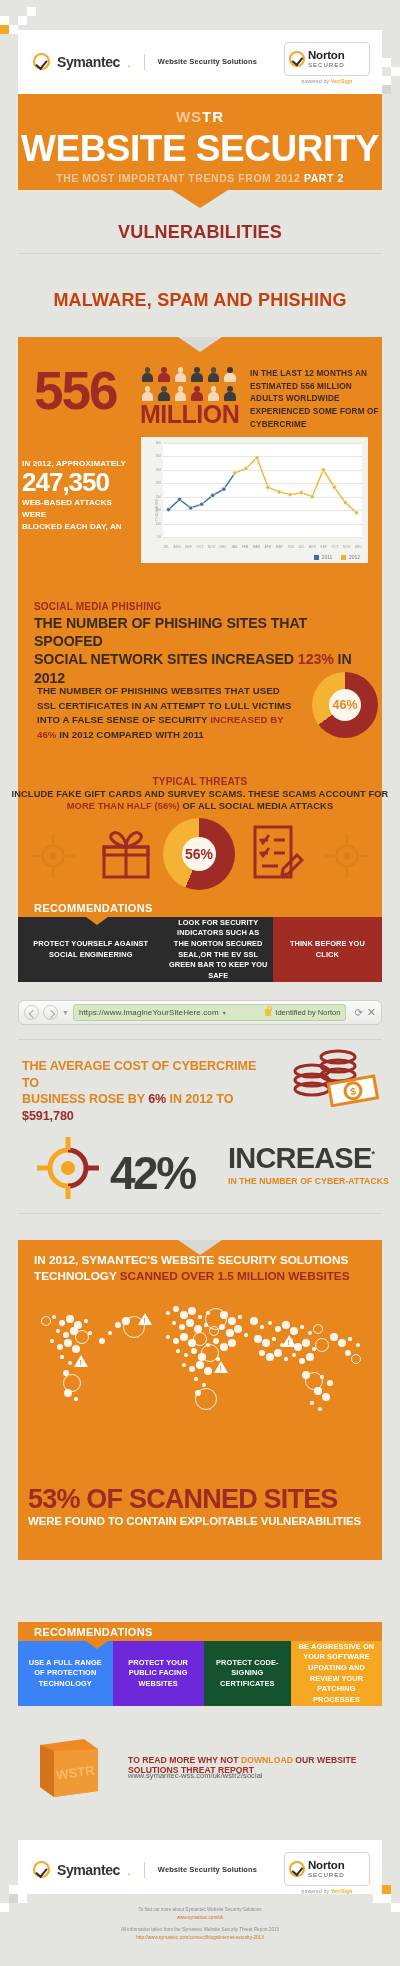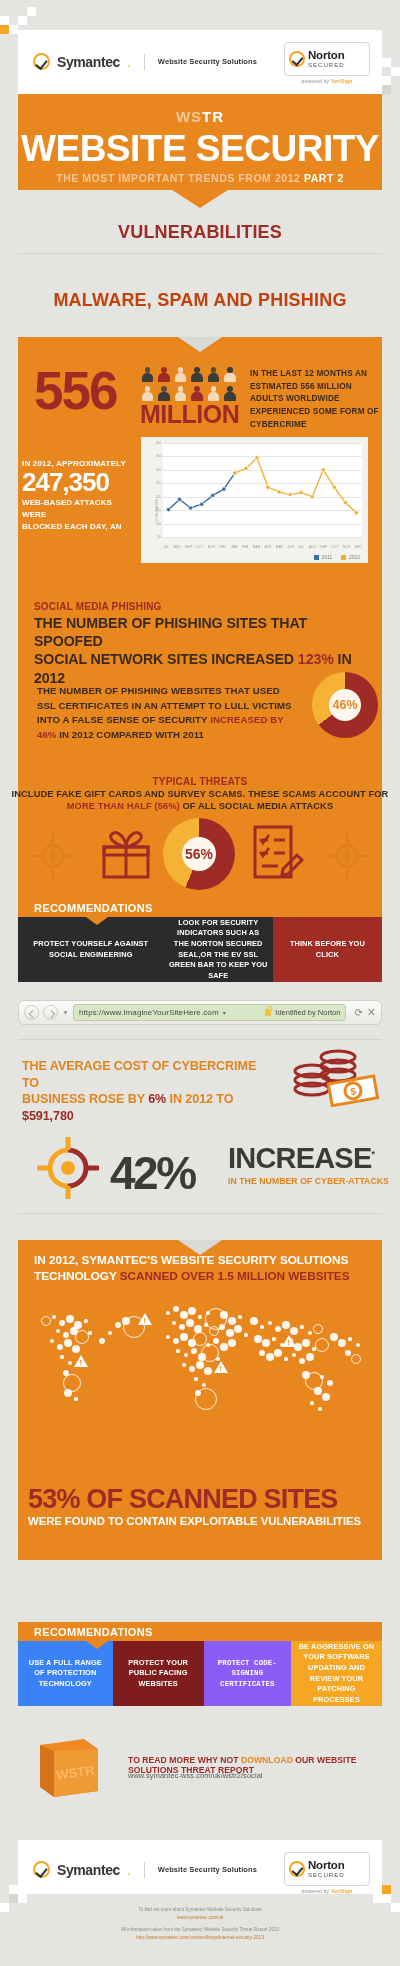--- a/index.html
+++ b/index.html
@@ -734,22 +734,22 @@
 
 <div class="big53 cond">53% OF SCANNED SITES</div>
 <div class="scan-sub cond">WERE FOUND TO CONTAIN EXPLOITABLE VULNERABILITIES</div>
 
 <div class="rec-bar" style="top:1622px;">
   <span class="cond">RECOMMENDATIONS</span>
 </div>
 <div class="rec-row" id="rec2" style="top:1641px;height:65px;">
     <span class="notch2"></span>
     <div class="rec-cell cond" style="background: #3b82f6; width: 26%;">USE A FULL RANGE OF PROTECTION TECHNOLOGY</div>
-    <div class="rec-cell cond" style="background: #7f1d1d; width: 25%;">PROTECT YOUR PUBLIC FACING WEBSITES</div>
-    <div class="rec-cell cond" style="background: #8b5cf6; width: 24%; font-family: Liberation Mono, monospace;">PROTECT CODE-SIGNING CERTIFICATES</div>
+    <div class="rec-cell cond" style="background: #6d28d9; width: 25%;">PROTECT YOUR PUBLIC FACING WEBSITES</div>
+    <div class="rec-cell cond" style="background: #14532d; width: 24%;">PROTECT CODE-SIGNING CERTIFICATES</div>
     <div class="rec-cell cond" style="background: rgb(245, 166, 35); width: 25%;">BE AGGRESSIVE ON YOUR SOFTWARE UPDATING AND REVIEW YOUR PATCHING PROCESSES</div>
   </div>
 
 <svg class="book" viewBox="0 0 66 62">
   <path d="M4 8 L48 2 L62 12 L62 54 L18 60 L4 50 Z" fill="#ee8a23"></path>
   <path d="M18 14 L62 12 L62 54 L18 60 Z" fill="#f09a35"></path>
   <path d="M4 8 L18 14 L18 60 L4 50 Z" fill="#d4731a"></path>
   <text x="40" y="40" font-size="13" fill="#fbb866" text-anchor="middle" font-family="Liberation Sans, sans-serif" font-weight="bold" transform="rotate(-8 40 40)">WSTR</text>
 </svg>
 <div class="cta1 cond">

